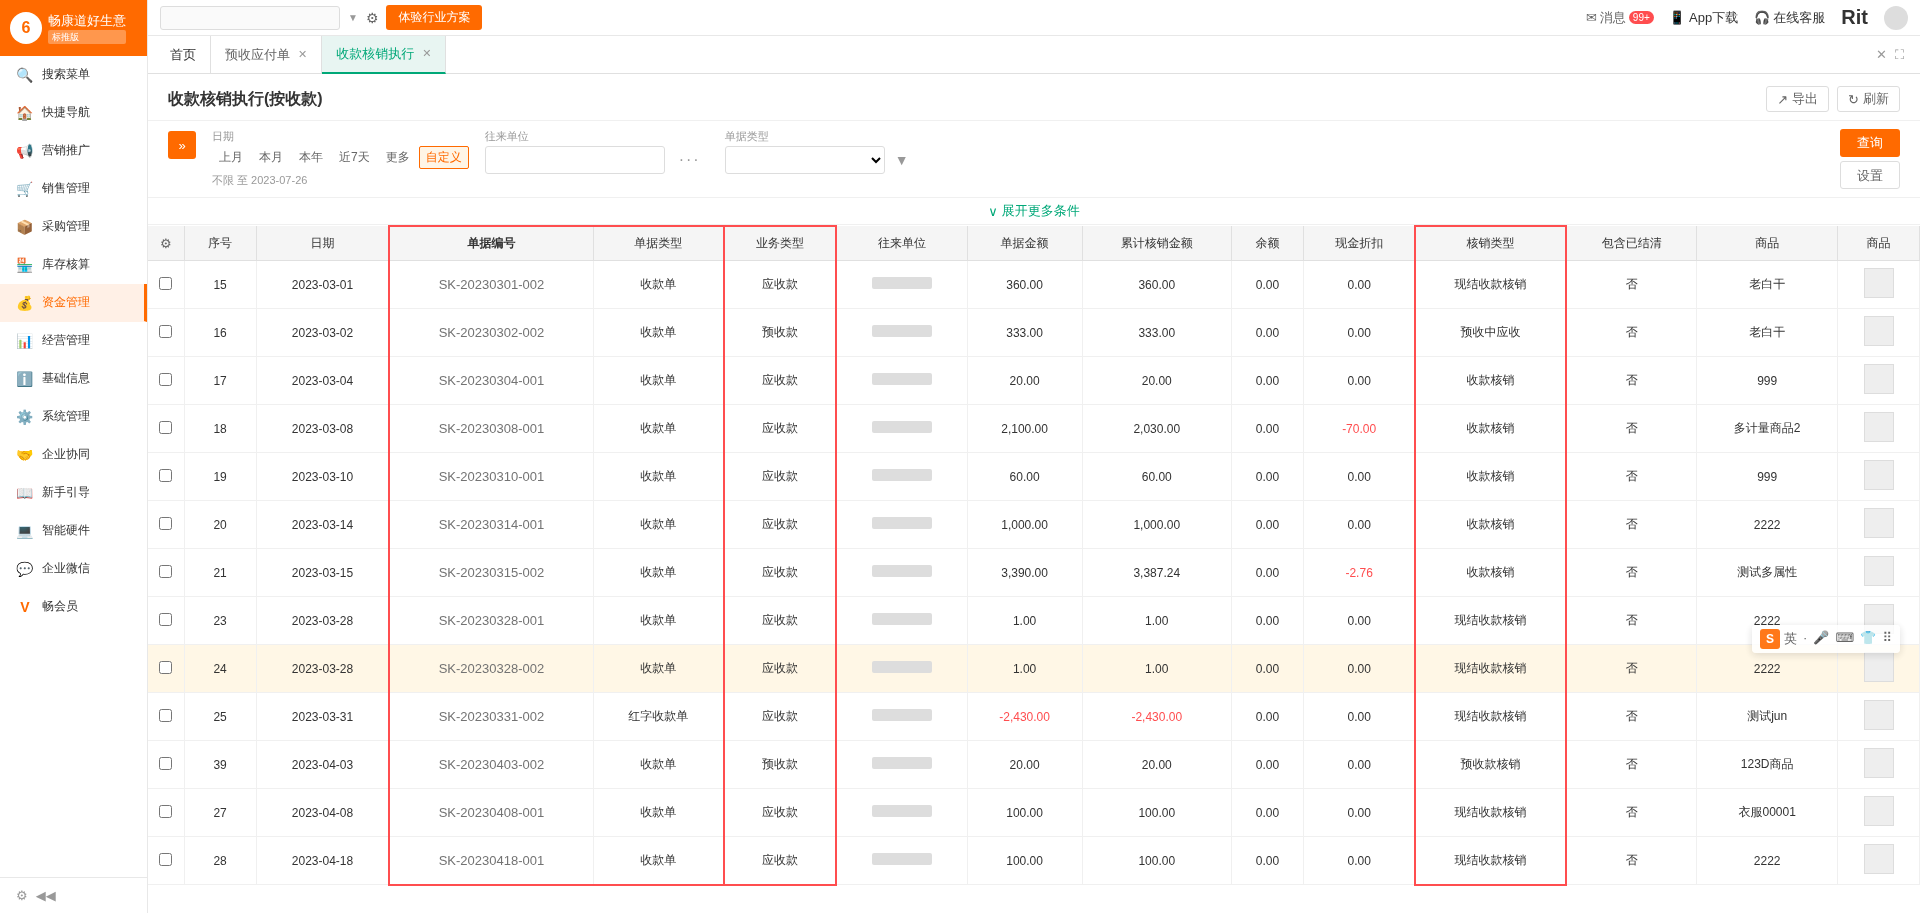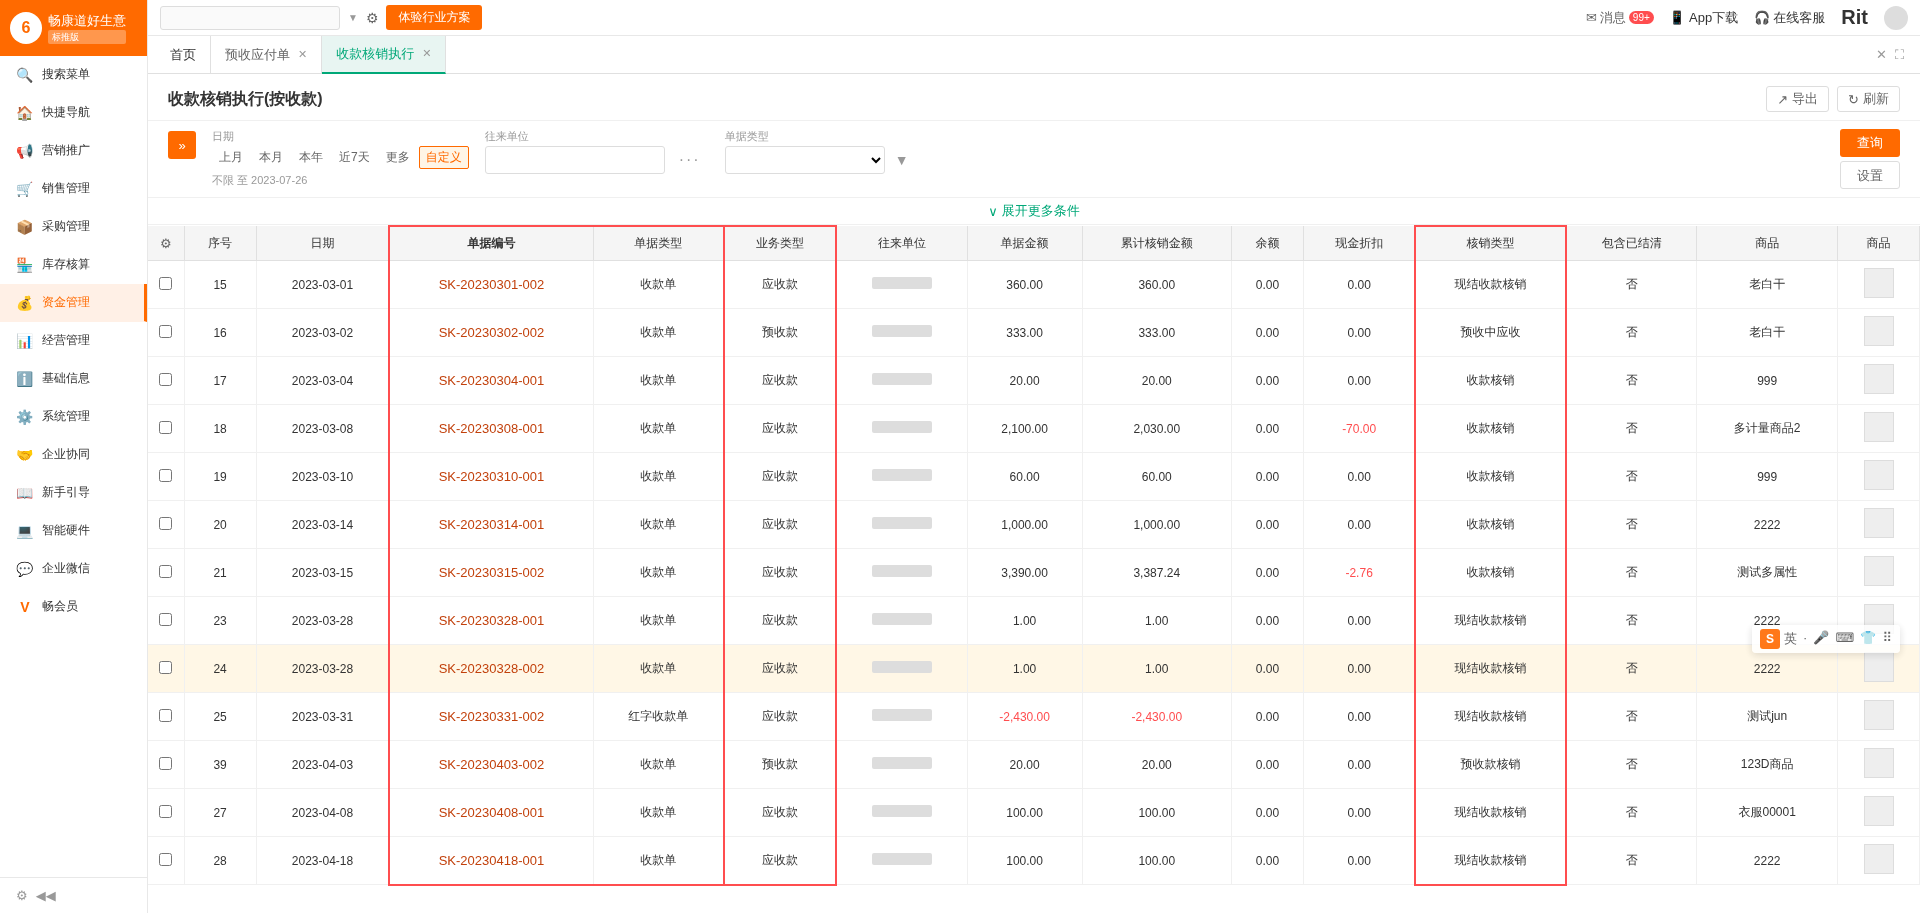--- a/index.html
+++ b/index.html
@@ -75,21 +75,21 @@
     .filter-expand-row { display: flex; align-items: center; justify-content: center; padding: 4px 0; border-bottom: 1px solid #f0f0f0; }
     .expand-btn { display: flex; align-items: center; gap: 4px; color: #00a878; font-size: 12px; cursor: pointer; }
 
     
     .table-container { overflow-x: auto; padding: 0; }
     table { width: 100%; border-collapse: collapse; min-width: 1400px; }
     thead tr { background: #f5f5f5; }
     th { padding: 8px 10px; text-align: center; font-weight: 500; color: #333; border-bottom: 1px solid #e0e0e0; border-right: 1px solid #e0e0e0; font-size: 12px; white-space: nowrap; position: relative; }
     td { padding: 7px 10px; text-align: center; border-bottom: 1px solid #f0f0f0; border-right: 1px solid #f0f0f0; font-size: 12px; color: #333; white-space: nowrap; }
     tr.highlighted td { background: #fff7e6; }
-    .link-cell { color: #c2410c; cursor: pointer; text-decoration: none; }
+    .link-cell { color: #737373; cursor: pointer; text-decoration: none; }
     .negative { color: #ff4d4f; }
     .col-setting { width: 36px; }
     .setting-gear { cursor: pointer; color: #666; }
 
     
     ::-webkit-scrollbar { width: 6px; height: 6px; }
     ::-webkit-scrollbar-track { background: #f1f1f1; }
     ::-webkit-scrollbar-thumb { background: #ccc; border-radius: 3px; }
 
     

